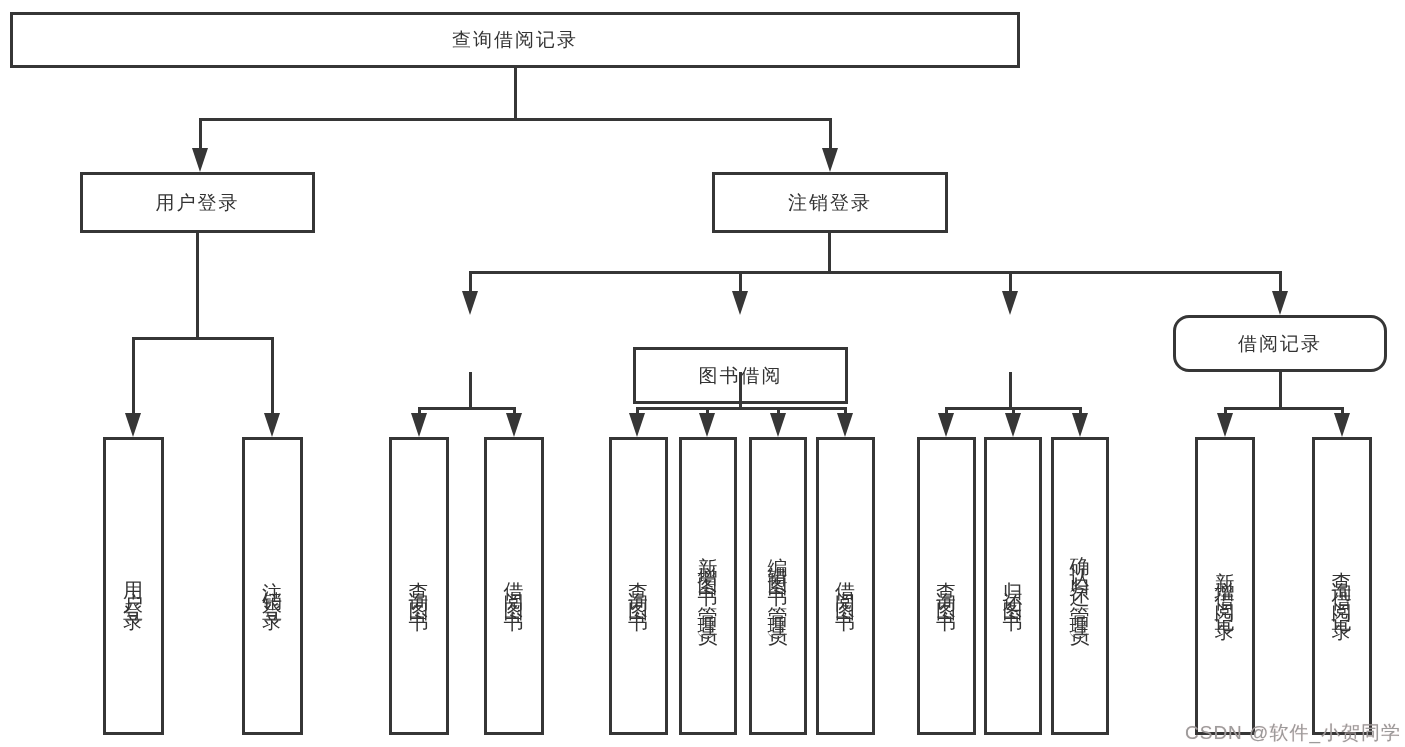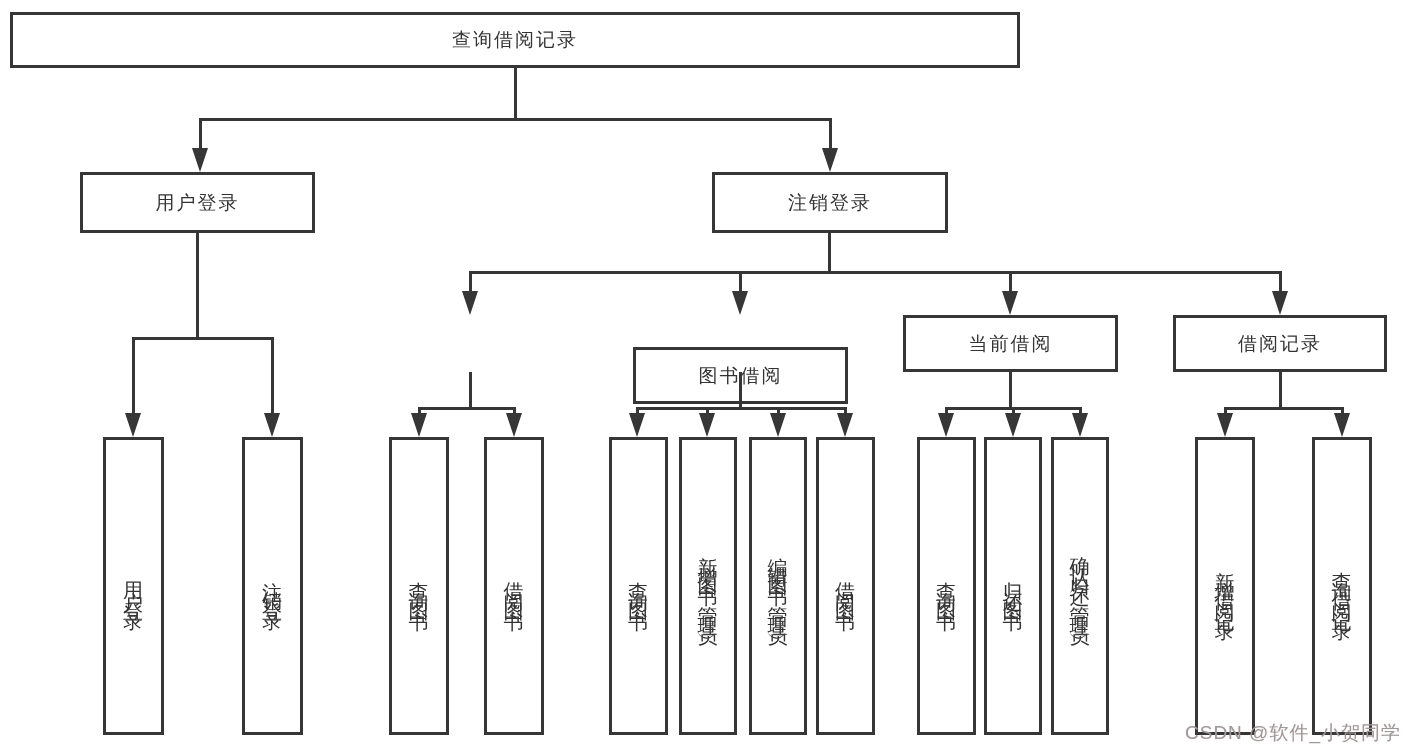--- a/index.html
+++ b/index.html
@@ -115,24 +115,21 @@
   <div class="vl" style="left:739px; top:271px; height:22px;"></div>
   <div class="arr" style="left:732px; top:291px;"></div>
   <div class="vl" style="left:1009px; top:271px; height:22px;"></div>
   <div class="arr" style="left:1002px; top:291px;"></div>
   <div class="vl" style="left:1279px; top:271px; height:22px;"></div>
   <div class="arr" style="left:1272px; top:291px;"></div>
 
   <div class="box" style="left:633px; top:315px; width:215px; height:57px;margin-top:32px;">
     <span>图书借阅</span>
   </div>
-  <div class="box" style="left:903px; top:315px; width:215px; height:57px;">
-    <span>当前借阅</span>
-  </div>
-  <div class="box" style="left:1173px; top:315px; width:214px; height:57px;">
+  <div class="box" style="left:1173px; top:315px; width:214px; height:57px;border-radius:16px;">
     <span>借阅记录</span>
   </div>
 
   <div class="vl" style="left:469px; top:372px; height:35px;"></div>
   <div class="hl" style="left:418px; top:407px; width:98px;"></div>
   <div class="vl" style="left:418px; top:407px; height:8px;"></div>
   <div class="arr" style="left:411px; top:413px;"></div>
   <div class="vl" style="left:513px; top:407px; height:8px;"></div>
   <div class="arr" style="left:506px; top:413px;"></div>
 

